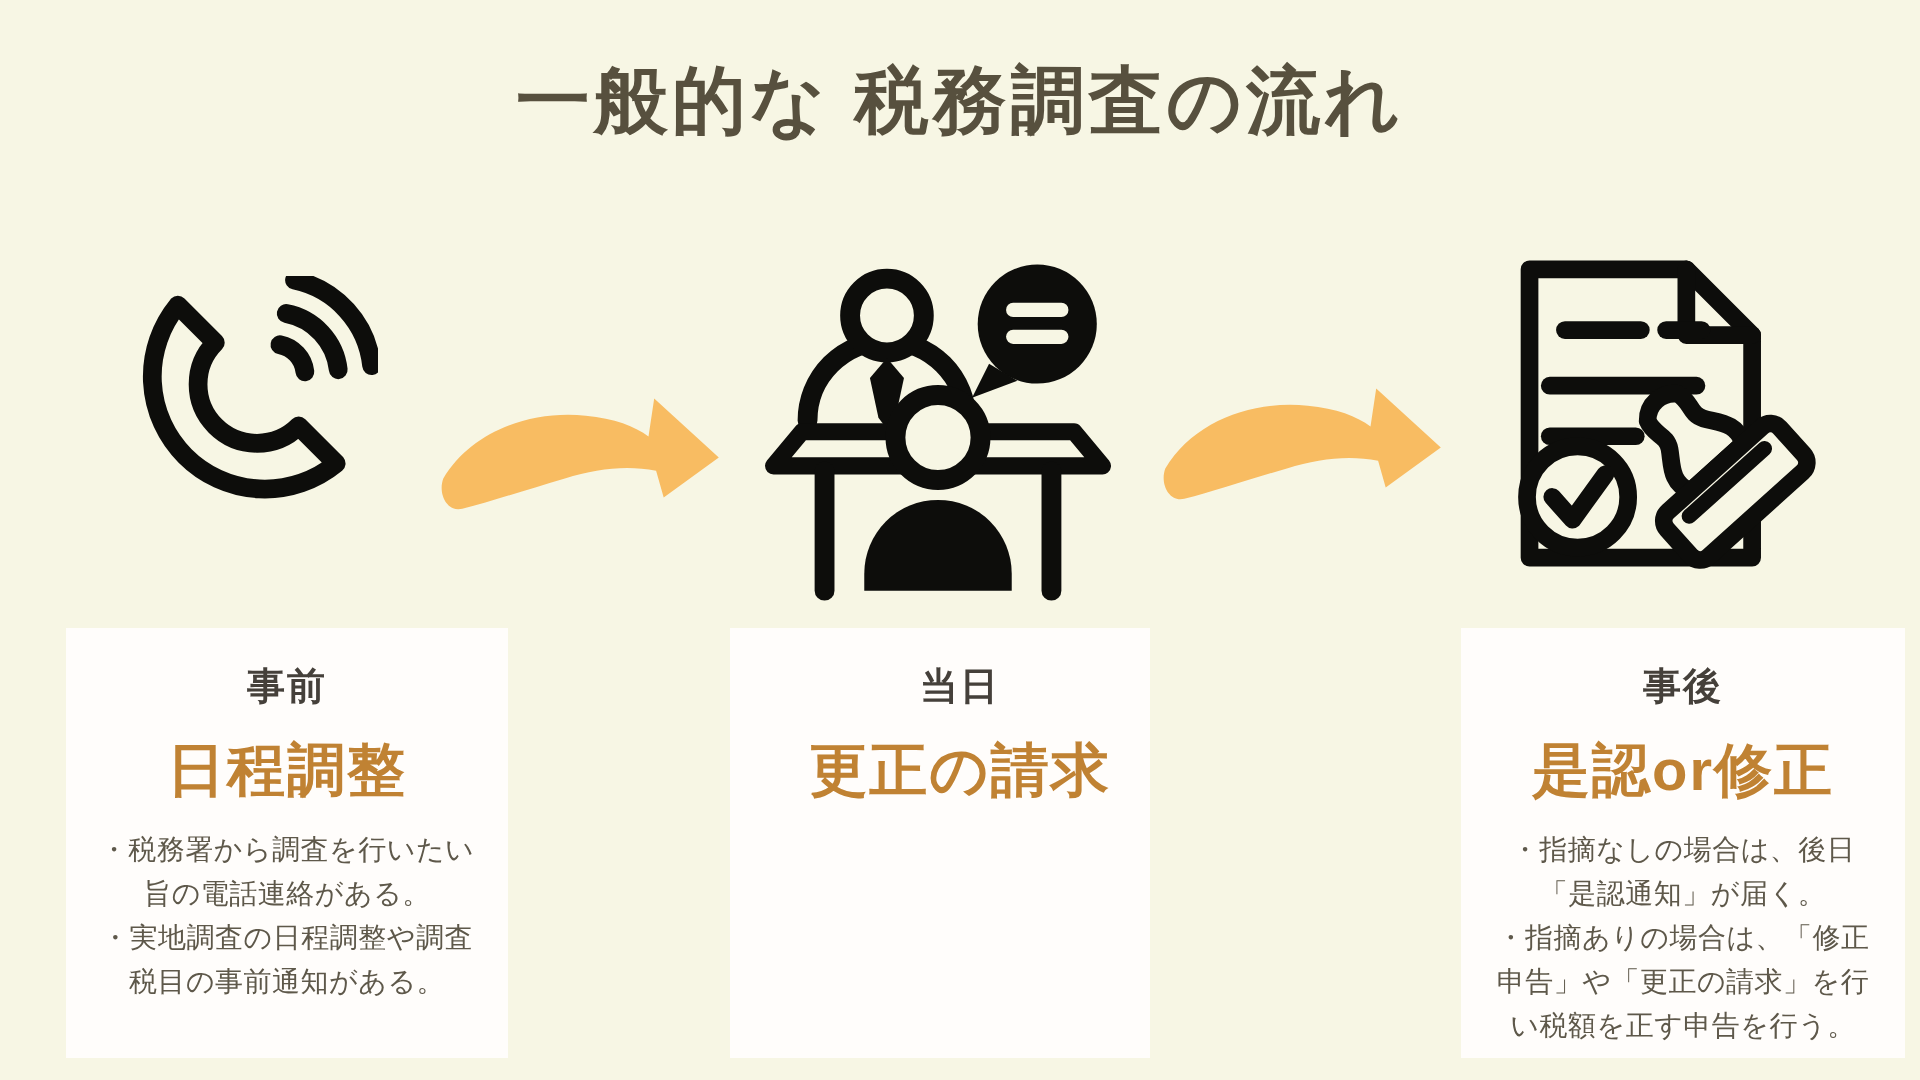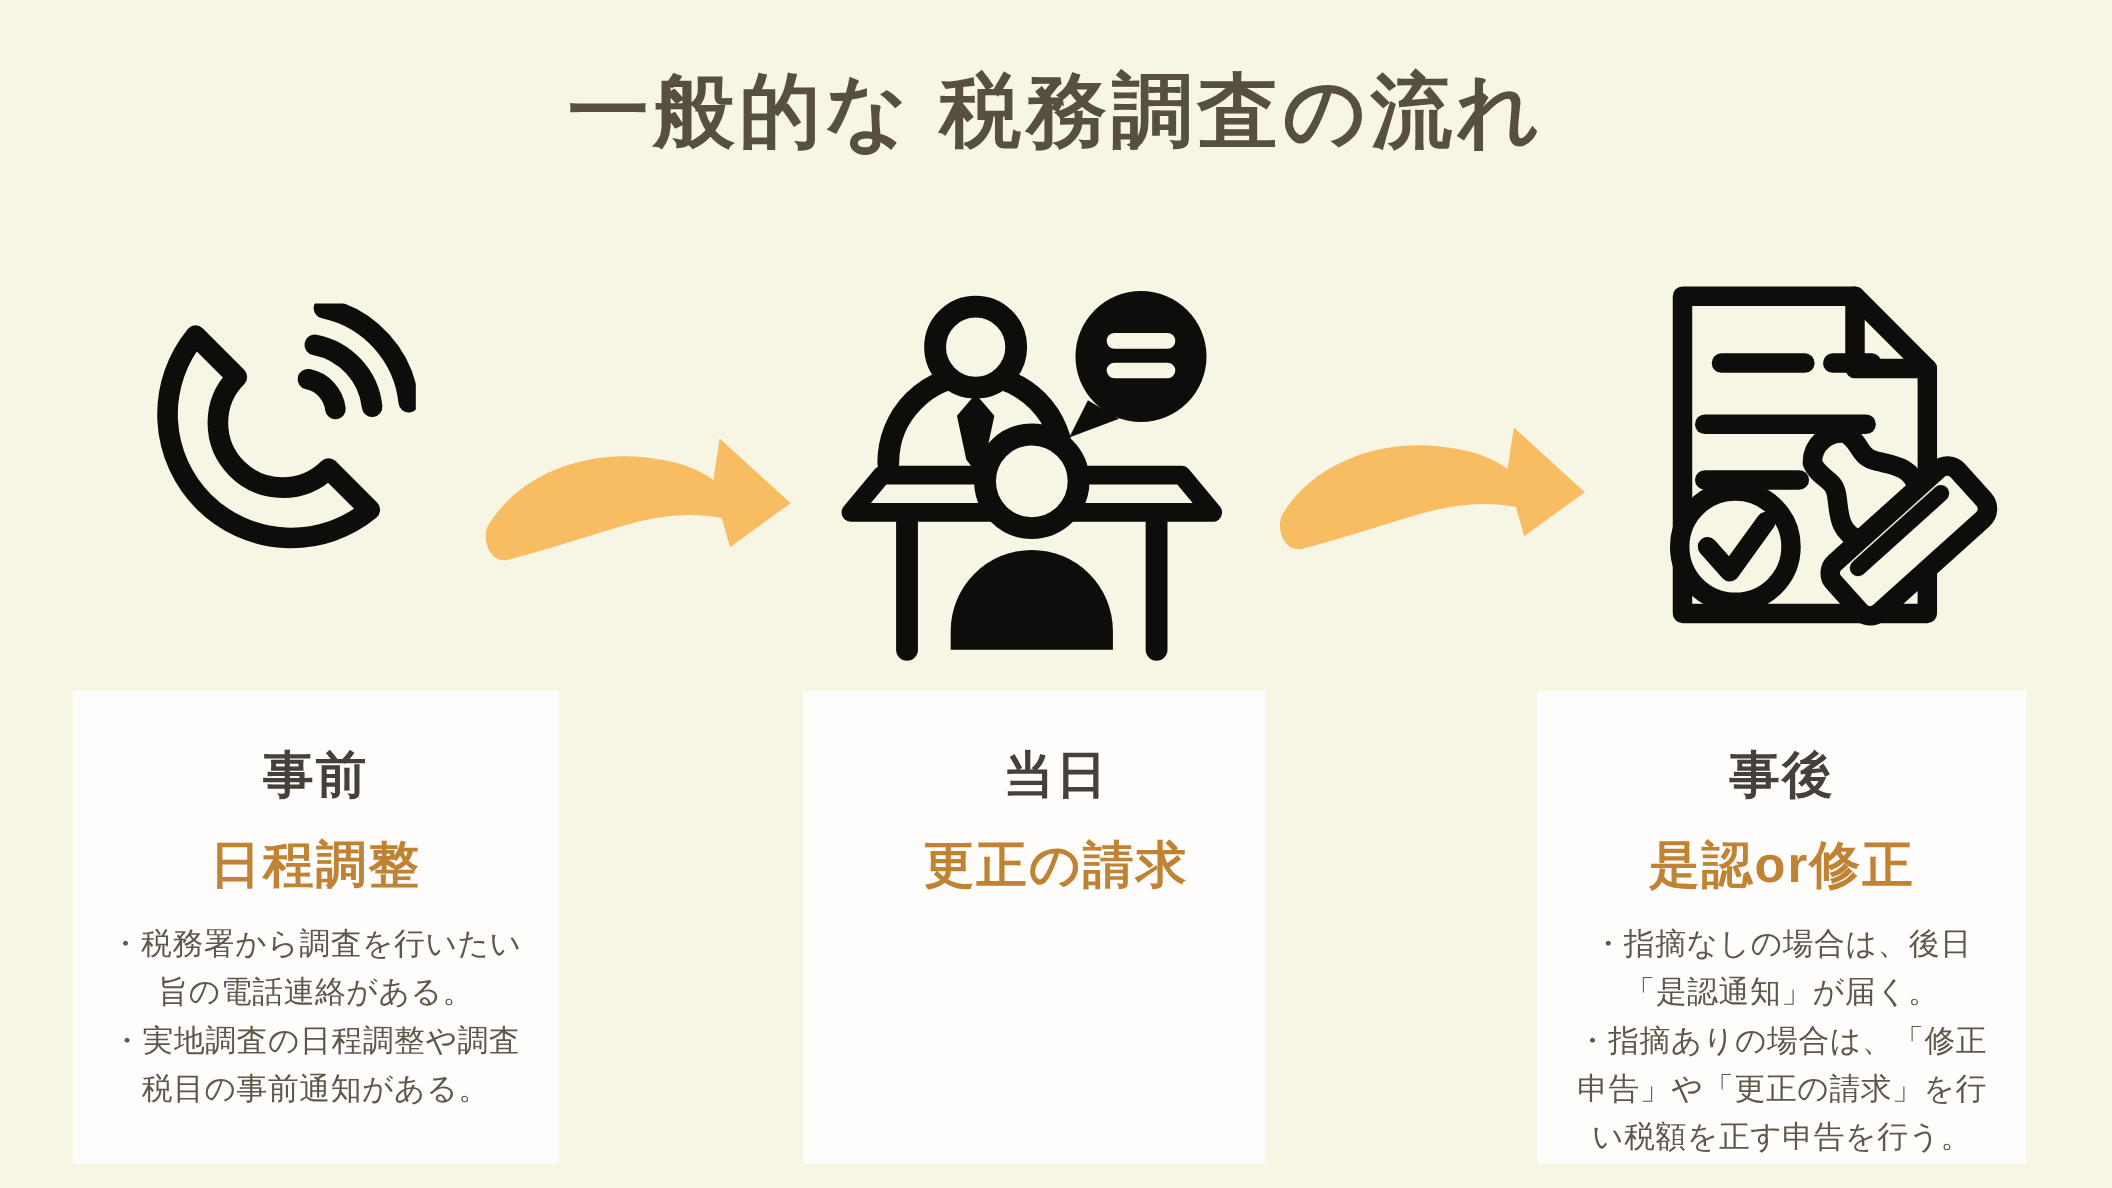--- a/index.html
+++ b/index.html
@@ -36,30 +36,30 @@
   .arrow{position:absolute;width:304px;height:152px;}
   .arrow-1{left:430px;top:372px;}
   .arrow-2{left:1152px;top:362px;}
   .step-card{
     position:absolute;top:628px;height:430px;
     background:var(--card);
     text-align:center;
   }
   .card-1{left:66px;width:442px;}
   .card-2{left:730px;width:420px;padding-left:40px;}
-  .card-3{left:1398px;width:444px;}
+  .card-3{left:1461px;width:444px;}
   .stage-label{
-    margin-top:46px;
-    font-size:46px;font-weight:800;
+    margin-top:33px;
+    font-size:38px;font-weight:800;
     color:var(--label_text);
     letter-spacing:2px;
   }
   .stage-title{
     margin-top:20px;
-    font-size:46px;font-weight:800;
+    font-size:58px;font-weight:800;
     color:var(--accent);
     letter-spacing:2px;
   }
   .stage-desc{
     margin-top:18px;
     padding:0 22px;
     text-align:center;
     font-size:28px;
     line-height:44px;
     letter-spacing:0.5px;

